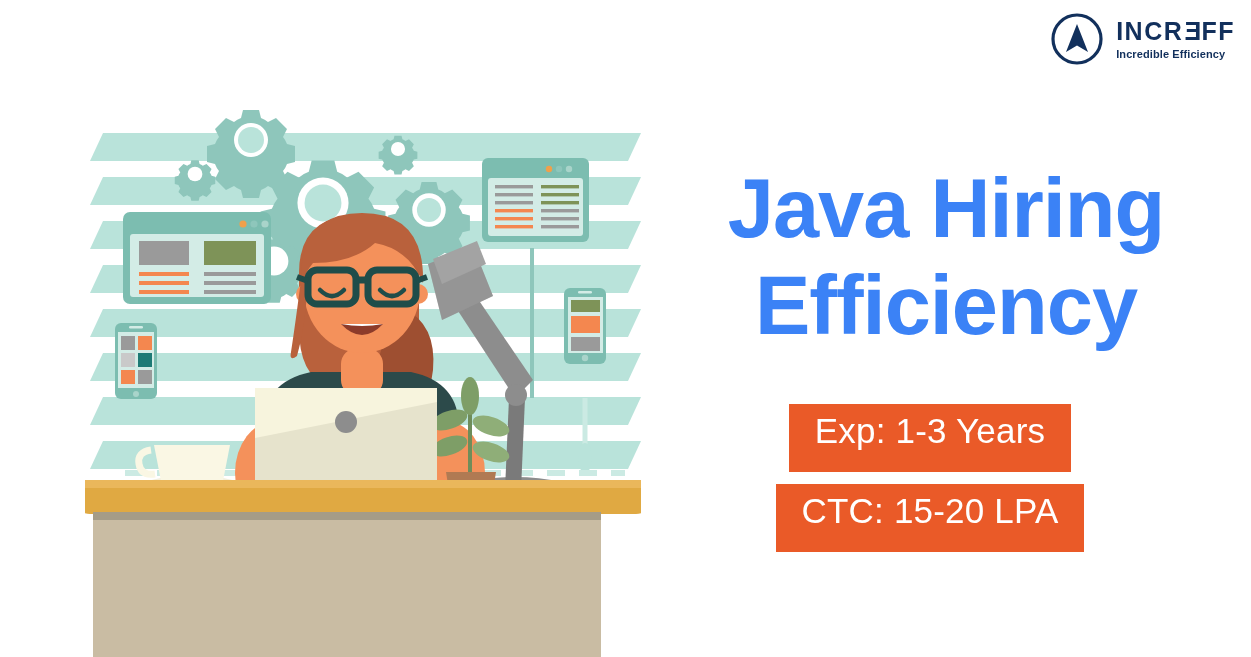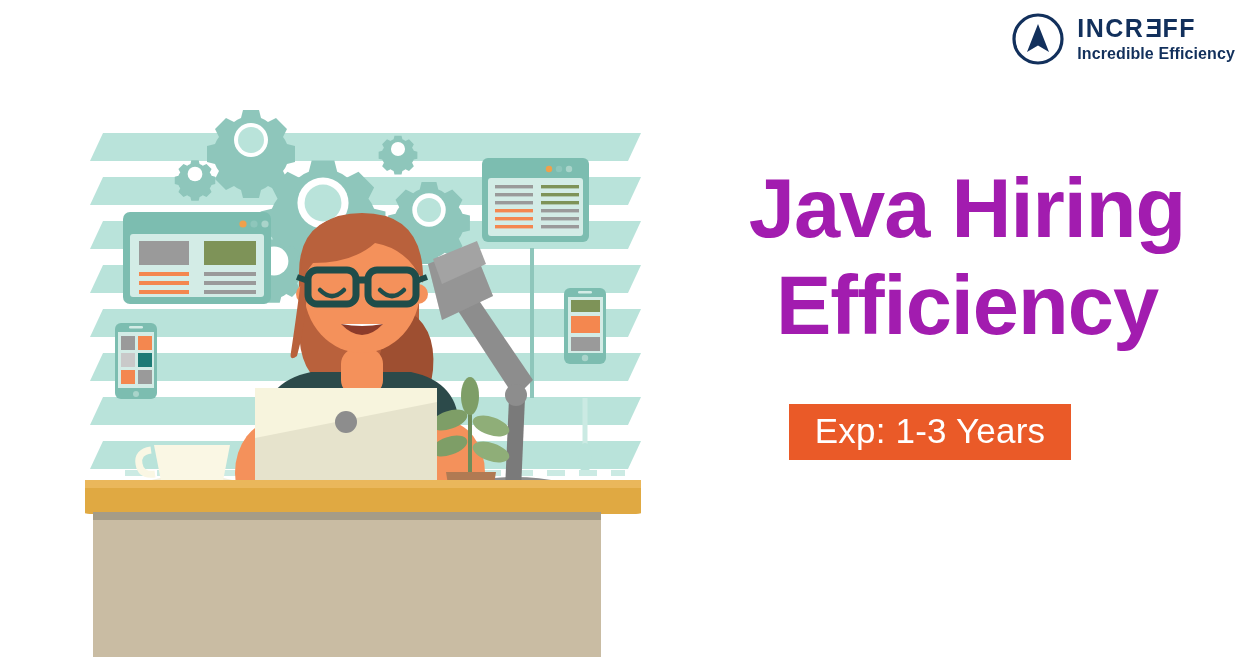--- a/index.html
+++ b/index.html
@@ -24,48 +24,48 @@
   }
   .logo-mark { width:54px; height:54px; display:block; }
   .logo-text { display:flex; flex-direction:column; align-items:flex-start; line-height:1; }
   .logo-name {
     font-size:25px; font-weight:bold; letter-spacing:1.5px;
     color:#12305c;
   }
   .logo-name .rev { display:inline-block; transform:scaleX(-1); }
   .logo-tag {
     margin-top:5px;
-    font-size:16px; font-weight:bold; letter-spacing:0.1px;
+    font-size:11px; font-weight:bold; letter-spacing:0.1px;
     color:#12305c;
   }
 
   
   .headline {
     position:absolute;
-    left:697px; top:160px; width:540px;
+    left:676px; top:160px; width:540px;
     text-align:center;
-    color:#a21caf;
+    color:#3b82f6;
     font-size:83px; font-weight:bold;
     line-height:1.17;
     letter-spacing:-1px;
   }
   .headline .l2 { display:block; }
 
   .badges {
     position:absolute;
     left:660px; top:404px; width:540px;
     display:flex; flex-direction:column; align-items:center; gap:12px;
   }
   .badge {
     background:#ea5a28;
     color:#ffffff;
     font-size:35px;
     font-weight:normal;
     letter-spacing:0.2px;
-    padding:9px 26px 12px 26px;
+    padding:9px 26px 24px 26px;
     line-height:1;
     white-space:nowrap;
   }
 
   
   .illo { position:absolute; left:85px; top:98px; width:556px; height:559px; }
   .illo svg { display:block; width:100%; height:100%; }
 </style>
 </head>
 <body>
@@ -85,20 +85,21 @@
     </span>
   </div>
 
   <h1 class="headline">
     <span class="l1">Java Hiring</span>
     <span class="l2">Efficiency</span>
   </h1>
 
   <div class="badges">
     <div class="badge">Exp: 1-3 Years</div>
+    <div class="badge">CTC: 15-20 LPA</div>
   </div>
 
   <div class="illo">
     <svg viewBox="0 0 556 559" aria-hidden="true">
       <defs>
         <clipPath id="clipAll">
             <rect x="0" y="0" width="556" height="559"></rect>
           </clipPath>
       </defs>
       <g clip-path="url(#clipAll)">

